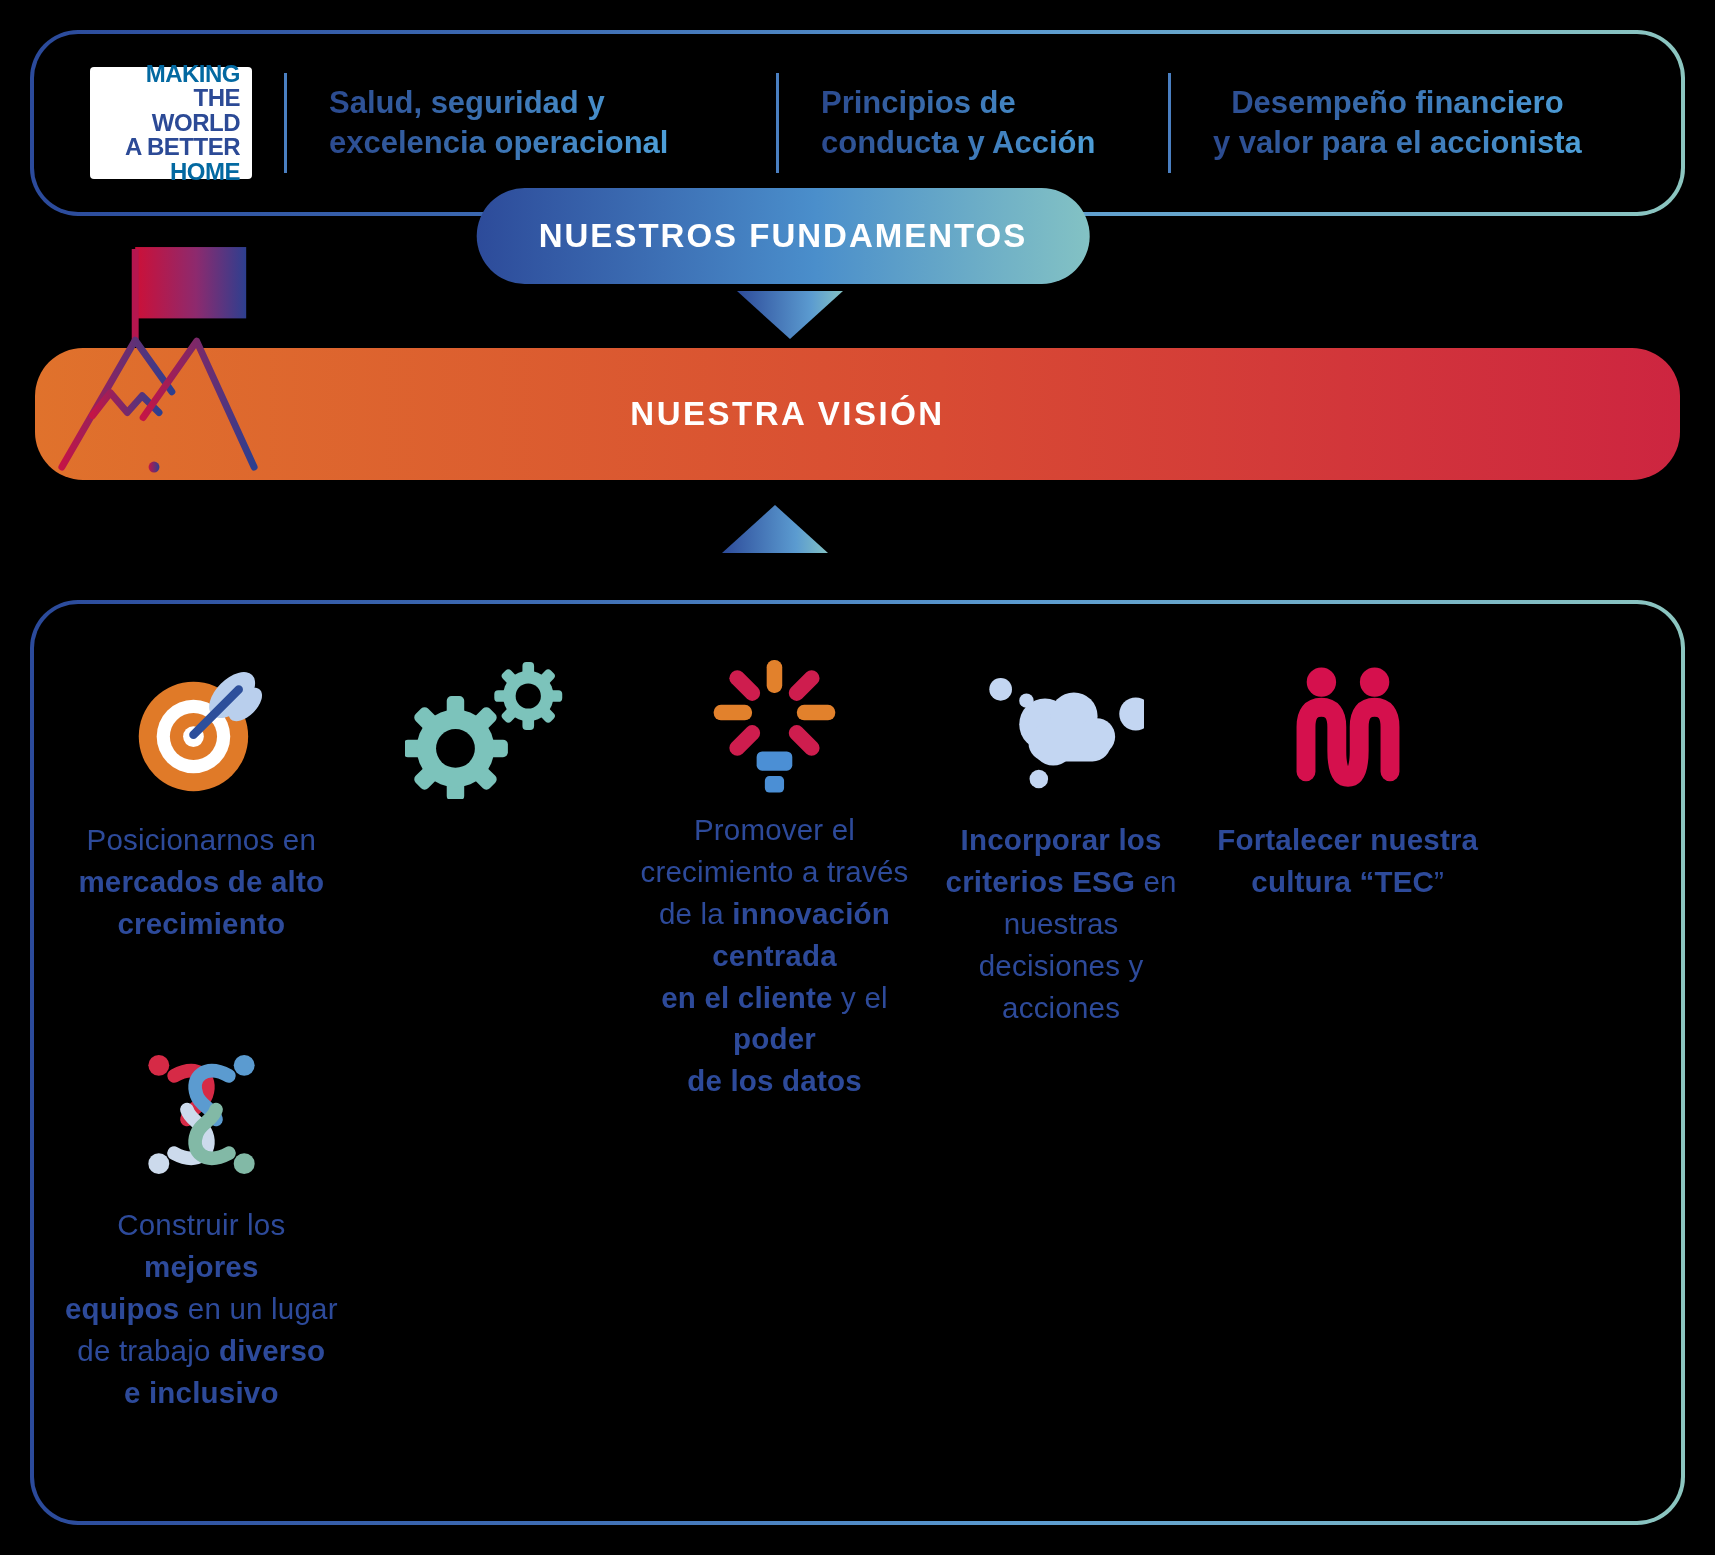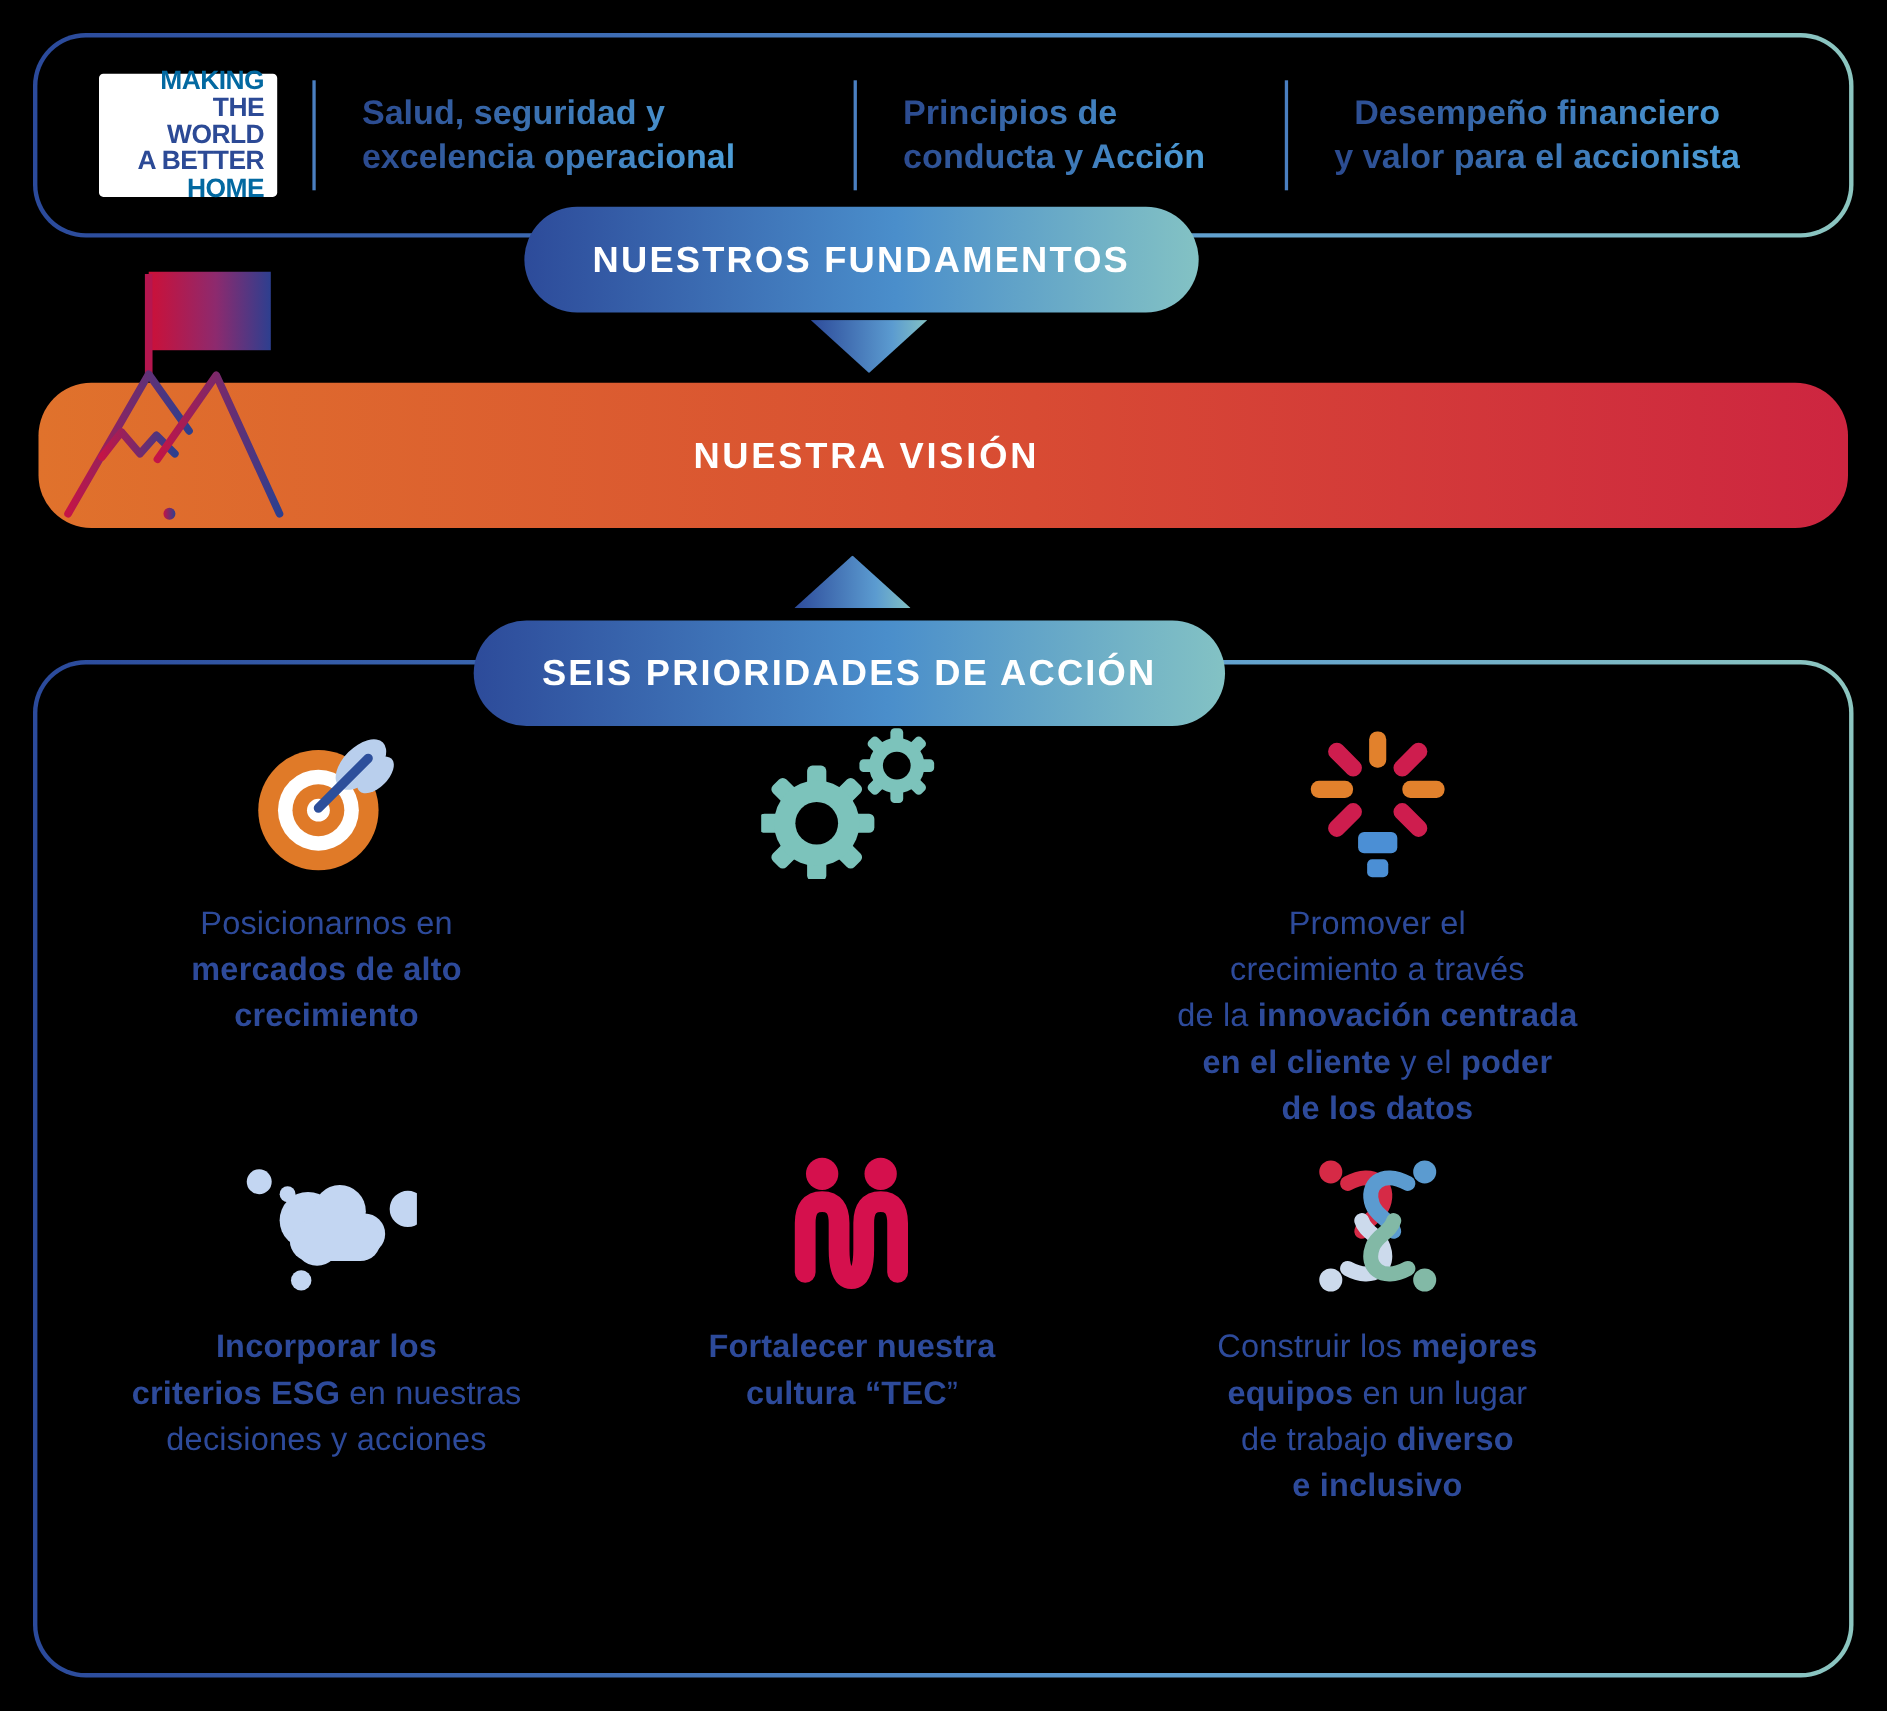--- a/index.html
+++ b/index.html
@@ -51,21 +51,21 @@
               display:flex;flex-direction:row;align-items:center;justify-content:center;
               padding-right:140px;z-index:1;}
   .vision-title{color:#fff;font-size:33px;font-weight:600;letter-spacing:2.5px;}
   .vision-subtitle{color:#fff;font-size:31px;font-weight:500;letter-spacing:0.5px;margin-top:8px;}
 
   #mountain{position:absolute;left:48px;top:236px;z-index:2;}
 
   
   #bottom-box{left:30px;top:600px;width:1655px;height:925px;z-index:1;}
   .grid{position:absolute;left:34px;top:604px;width:1481px;height:917px;z-index:2;
-        display:grid;grid-template-columns:repeat(3,1fr);grid-template-rows:385px auto;
+        display:grid;grid-template-columns:repeat(5,1fr);grid-template-rows:385px auto;
         padding:50px 24px 30px;}
   .cell{display:flex;flex-direction:column;align-items:center;}
   .icon-box{height:150px;display:flex;align-items:center;justify-content:center;margin-bottom:15px;}
   .ptext{color:#2d4a9a;font-size:29.5px;font-weight:500;line-height:1.42;text-align:center;
          white-space:pre-line;max-width:490px;letter-spacing:0.2px;}
   .ptext .b{font-weight:800;}
 </style>
 </head>
 <body>
 
@@ -127,23 +127,20 @@
       <path d="M 45 180 L 63 157 L 80 177 L 95 160 L 112 177"></path>
       <path d="M 96 182 L 150 105 L 208 232"></path>
       <path d="M 14 232 H 92"></path>
       <path d="M 122 232 H 208"></path>
     </g>
     <circle cx="107" cy="232" r="5.5" fill="url(#mg)"></circle>
   </svg>
 
   <div id="tri-up" class="tri"></div>
 
-  <div id="pill-prioridades" class="pill">
-    <span class="pill-label">SEIS PRIORIDADES DE ACCIÓN</span>
-  </div>
 
   <div id="bottom-box" class="gbox">
     <div class="gbox-inner"></div>
   </div>
 
   <div class="grid">
 
     <div class="cell">
       <div class="icon-box">
         <svg width="132" height="140" viewBox="0 0 140 148">

